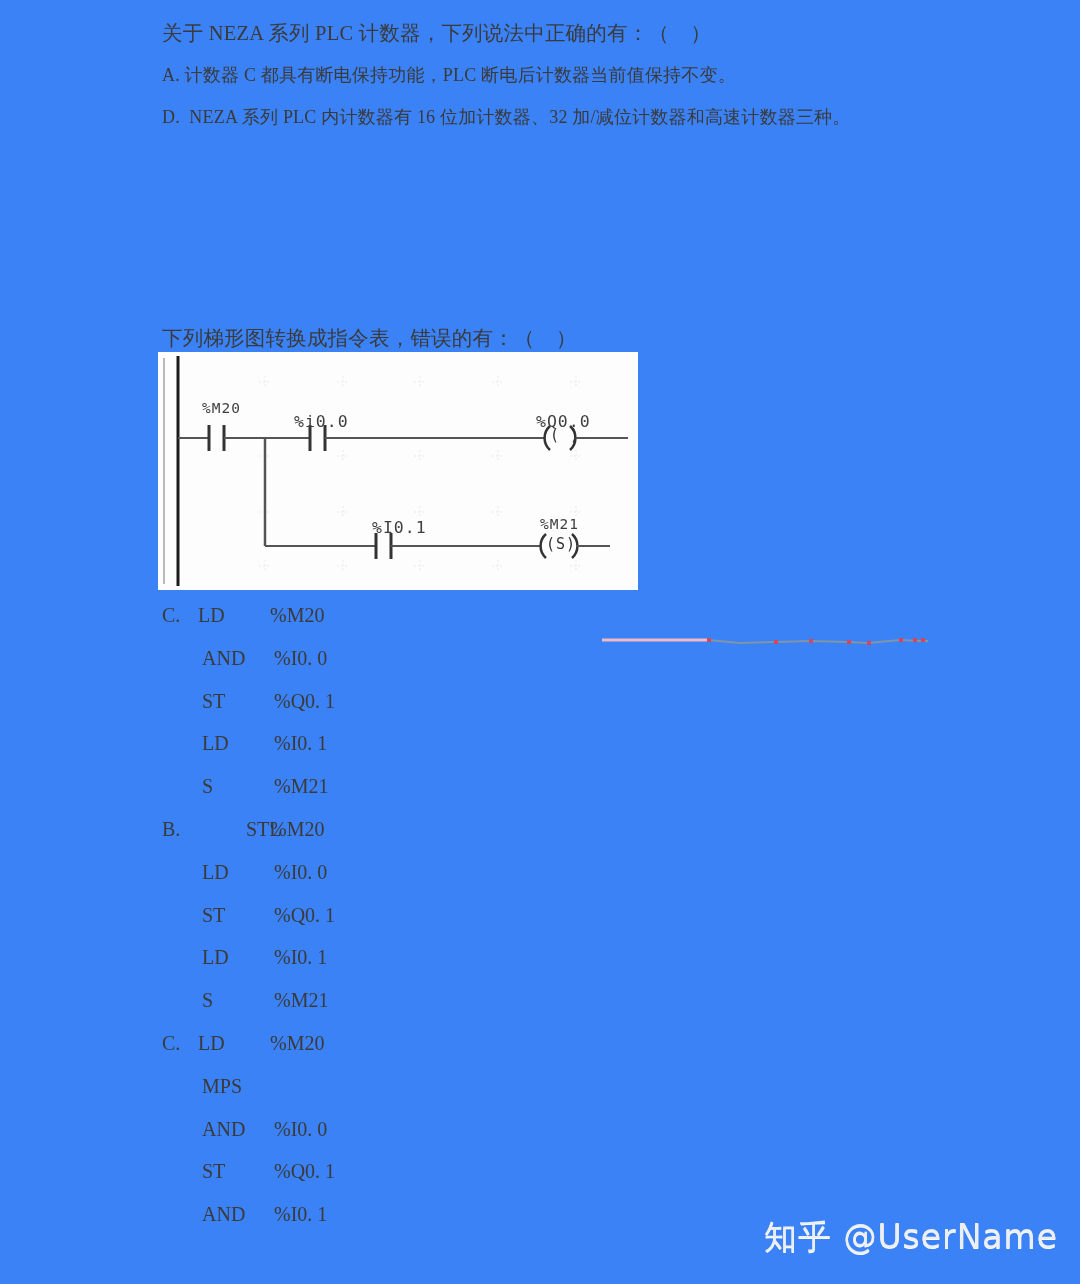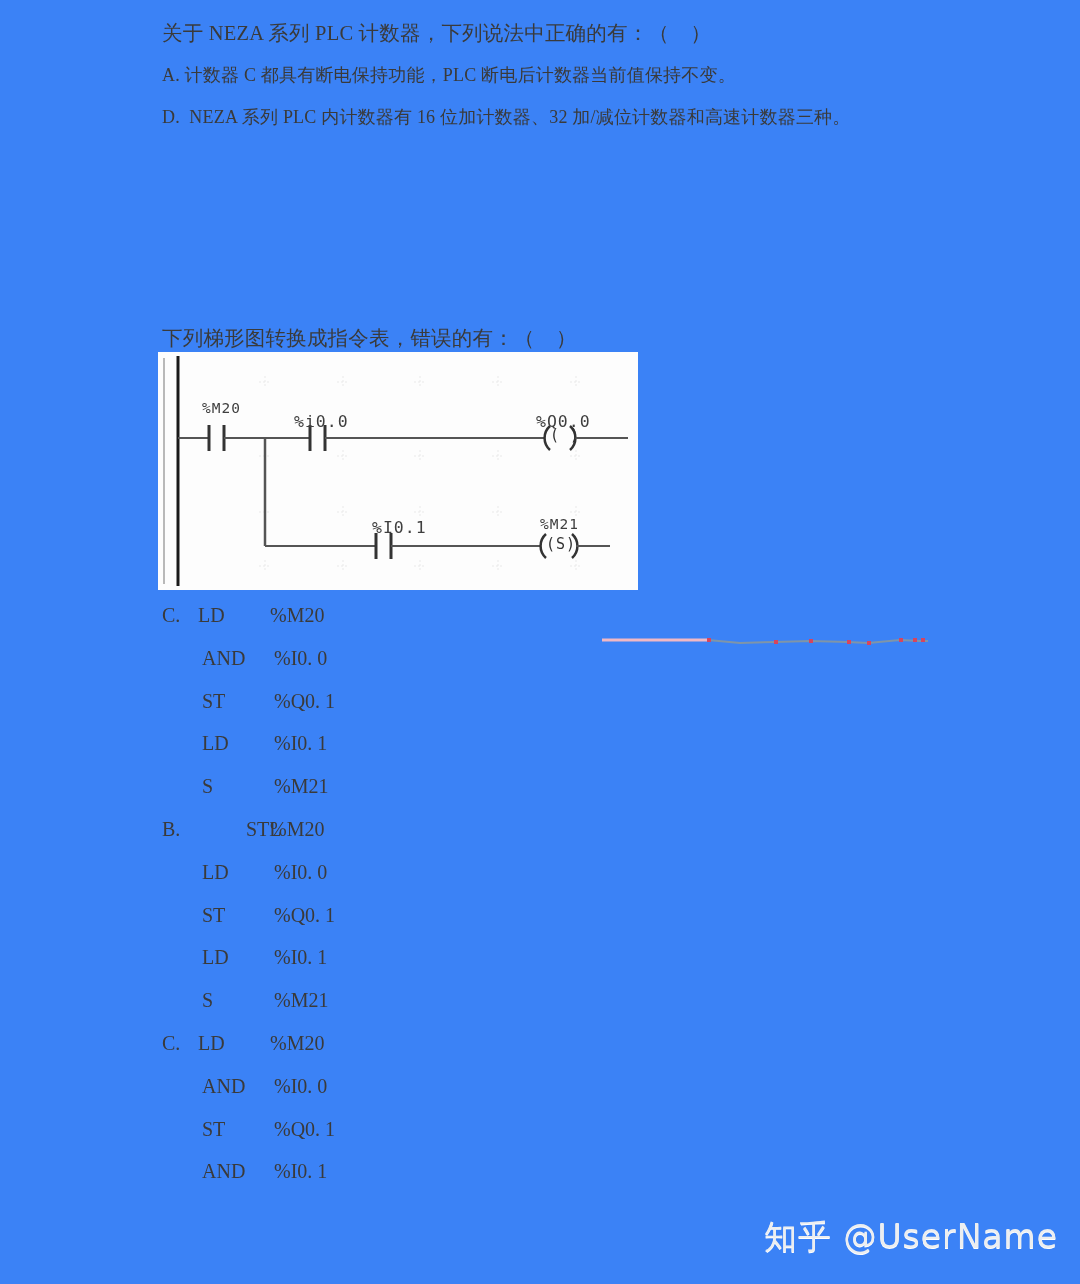--- a/index.html
+++ b/index.html
@@ -228,20 +228,21 @@
       <div class="il-row"><span class="il-mn" style="left: 40px;">AND</span><span class="il-op" style="left: 112px;">%I0. 0</span></div>
       <div class="il-row"><span class="il-mn" style="left: 40px;">ST</span><span class="il-op" style="left: 112px;">%Q0. 1</span></div>
       <div class="il-row"><span class="il-mn" style="left: 40px;">LD</span><span class="il-op" style="left: 112px;">%I0. 1</span></div>
       <div class="il-row"><span class="il-mn" style="left: 40px;">S</span><span class="il-op" style="left: 112px;">%M21</span></div>
       <div class="il-row"><span class="il-opt">B.</span><span class="il-mn" style="left: 36px; margin-left: 48px;">STL</span><span class="il-op" style="left: 108px;">%M20</span></div>
       <div class="il-row"><span class="il-mn" style="left: 40px;">LD</span><span class="il-op" style="left: 112px;">%I0. 0</span></div>
       <div class="il-row"><span class="il-mn" style="left: 40px;">ST</span><span class="il-op" style="left: 112px;">%Q0. 1</span></div>
       <div class="il-row"><span class="il-mn" style="left: 40px;">LD</span><span class="il-op" style="left: 112px;">%I0. 1</span></div>
       <div class="il-row"><span class="il-mn" style="left: 40px;">S</span><span class="il-op" style="left: 112px;">%M21</span></div>
       <div class="il-row"><span class="il-opt">C.</span><span class="il-mn" style="left: 36px;">LD</span><span class="il-op" style="left: 108px;">%M20</span></div>
+      <div class="il-row"><span class="il-mn" style="left: 40px;">MPS</span></div>
       <div class="il-row"><span class="il-mn" style="left: 40px;">AND</span><span class="il-op" style="left: 112px;">%I0. 0</span></div>
       <div class="il-row"><span class="il-mn" style="left: 40px;">ST</span><span class="il-op" style="left: 112px;">%Q0. 1</span></div>
       <div class="il-row"><span class="il-mn" style="left: 40px;">AND</span><span class="il-op" style="left: 112px;">%I0. 1</span></div>
     </div>
 
   <svg id="artifact" width="330" height="22">
     <polyline points="2,12 108,12" fill="none" stroke="#f0b8c4" stroke-width="3"></polyline>
     <polyline points="108,12 140,15 175,14 210,13 248,14 268,15 300,12 320,13 328,13" fill="none" stroke="#7f95a8" stroke-width="2"></polyline>
     <g fill="#d6455f">
       <rect x="107" y="10" width="4" height="4"></rect>

